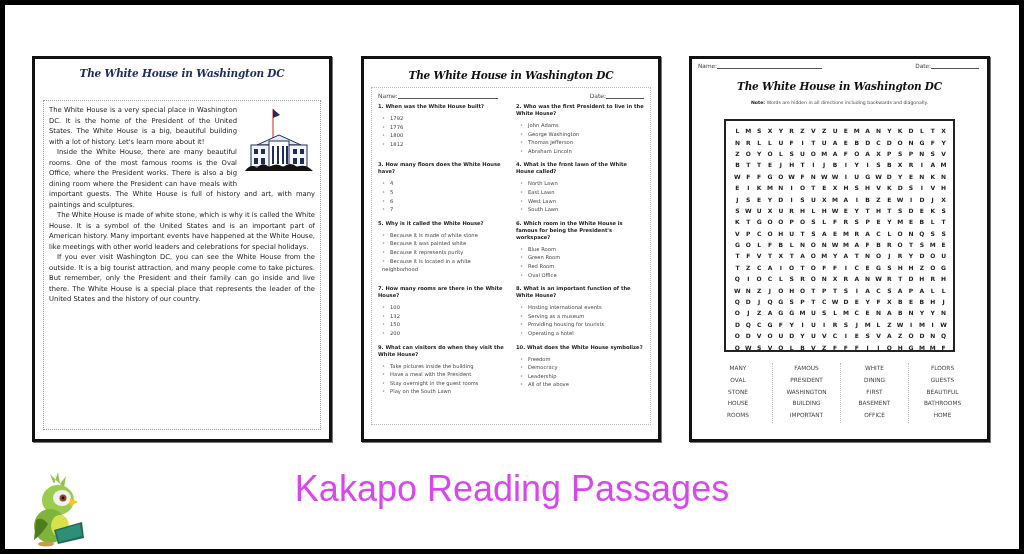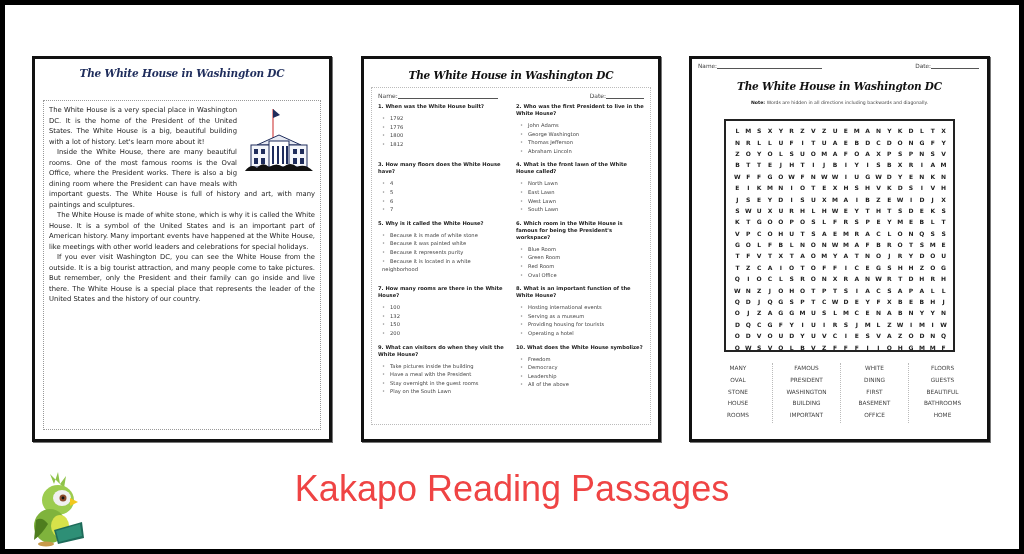--- a/index.html
+++ b/index.html
@@ -65,21 +65,21 @@
   .ws-words {
     position: absolute; left: 12px; top: 304px; width: 272px; height: 60px;
     display: grid; grid-template-columns: 1fr 1fr 1fr 1fr;
     font-size: 5.8px; color: #444; text-align: center;
   }
   .ws-col { border-left: 1px dotted #bbb; line-height: 11.8px; }
   .ws-col:first-child { border-left: none; }
 
   .brand-title {
     position: absolute; left: 0; width: 1024px; top: 468px; text-align: center;
-    font-family: "Liberation Sans", sans-serif; font-size: 36px; color: #ef4444;
+    font-family: "Liberation Sans", sans-serif; font-size: 36px; color: #d946ef;
   }
   .mascot { position: absolute; left: 20px; top: 468px; width: 72px; height: 80px; }
 </style>
 </head>
 <body>
 
 <div class="frame"></div>
 
 <div class="card card1">
   <div class="script-title">The White House in Washington DC</div>

